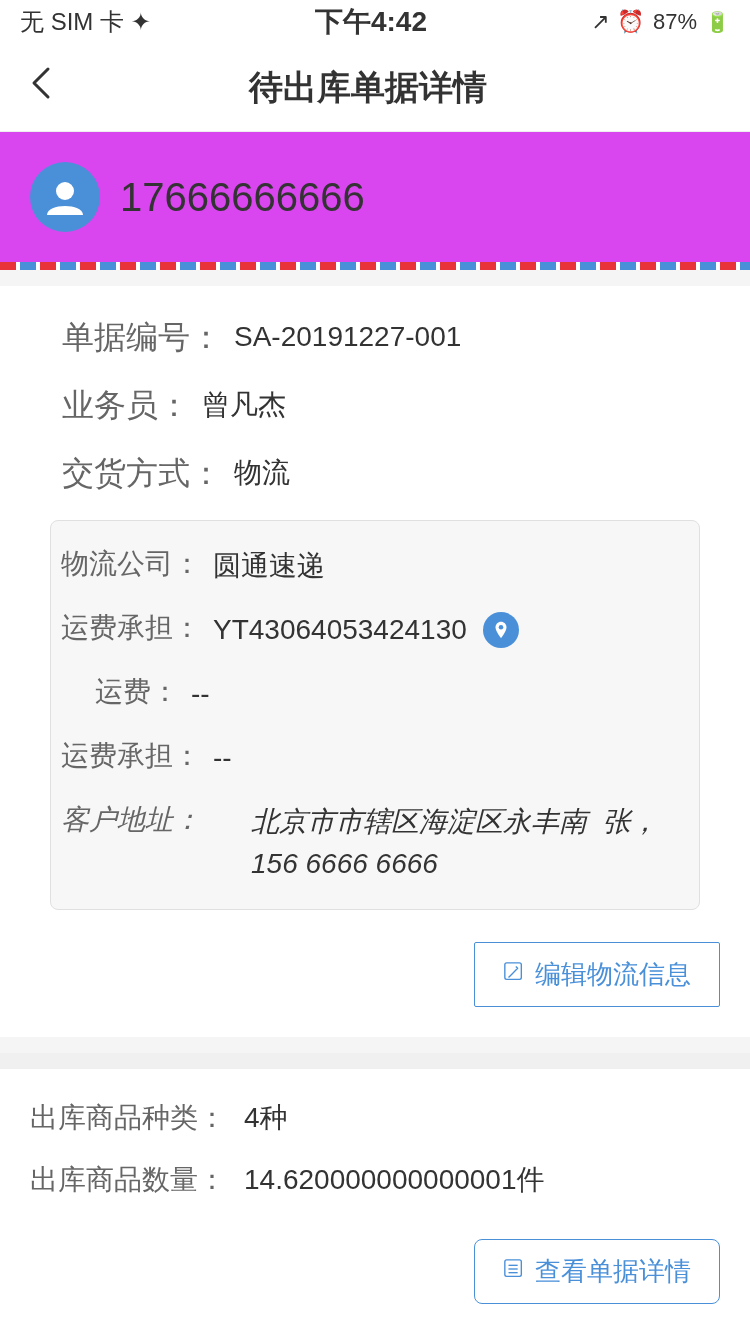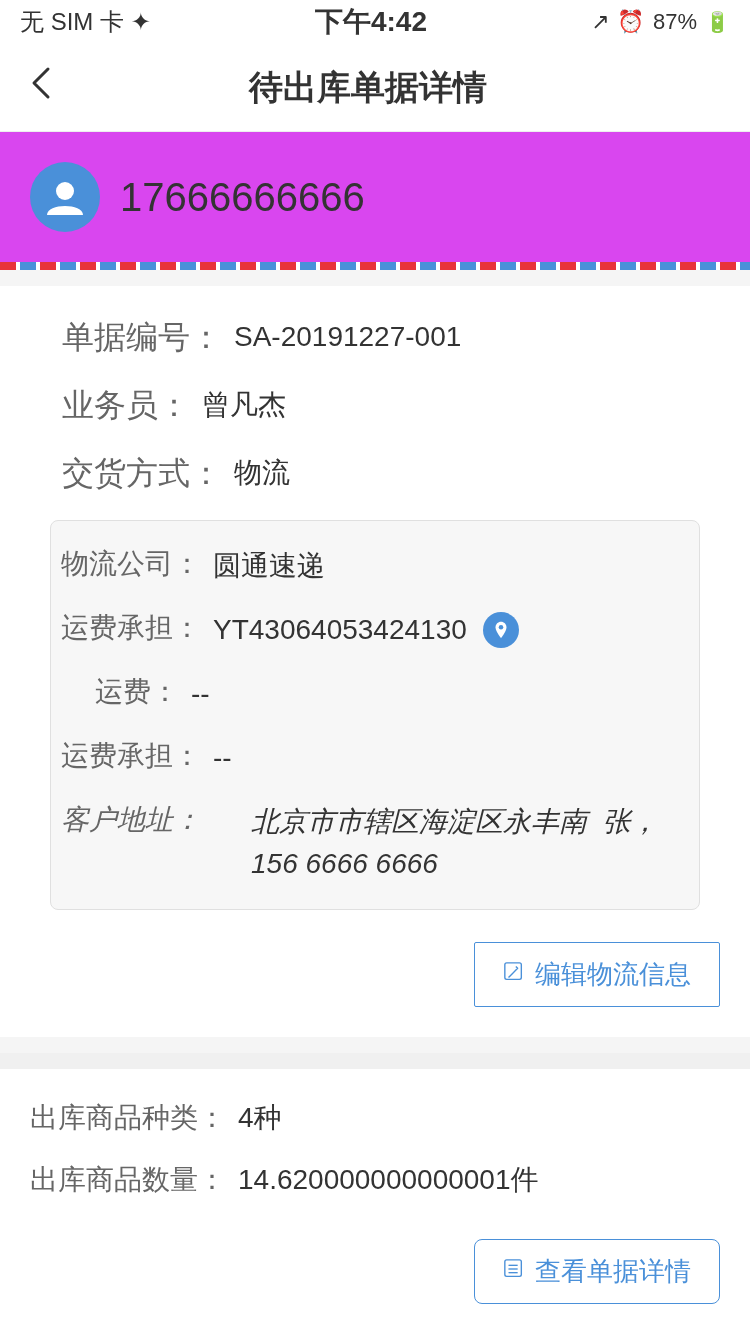--- a/index.html
+++ b/index.html
@@ -158,20 +158,21 @@
     }
     .goods-section {
       background: #fff;
       padding: 30px;
       margin-bottom: 0;
     }
     .goods-row {
       display: flex;
       align-items: center;
       margin-bottom: 24px;
+      gap: 6px;
     }
     .goods-label {
       color: #666;
       font-size: 28px;
       min-width: 160px;
       text-align: right;
       flex-shrink: 0;
       padding-right: 12px;
     }
     .goods-value {

